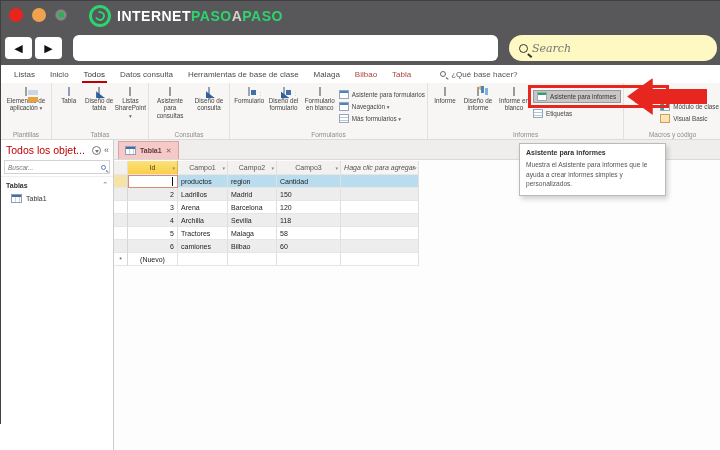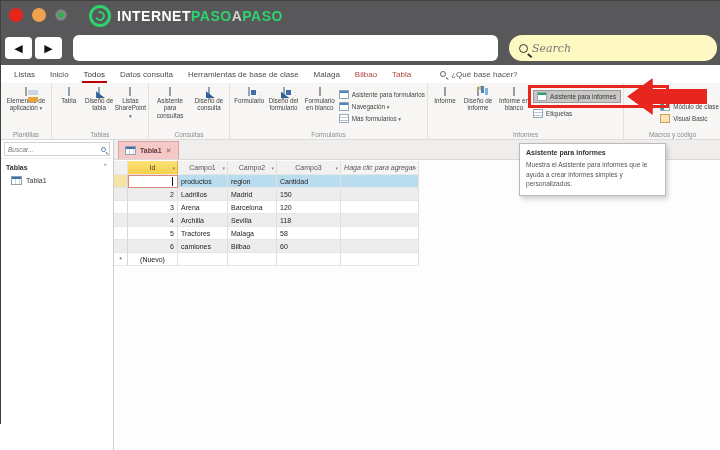--- a/index.html
+++ b/index.html
@@ -298,20 +298,25 @@
           <span>Visual Basic</span>
         </div>
       </div>
       <span class="glabel">Macros y código</span>
     </div>
   </div>
 
   <div class="workspace">
 
     <div class="navpane">
+      <div class="np-title">
+        <span class="t">Todos los objet...</span>
+        <span class="np-menu"></span>
+        <span class="np-collapse">«</span>
+      </div>
       <div class="np-search">
         <input placeholder="Buscar..." style="">
         <span class="mag3"></span>
       </div>
       <div class="np-group">
         <span>Tablas</span>
         <span class="pin">⌃</span>
       </div>
       <div class="np-item">
         <span class="mini-table"></span>

